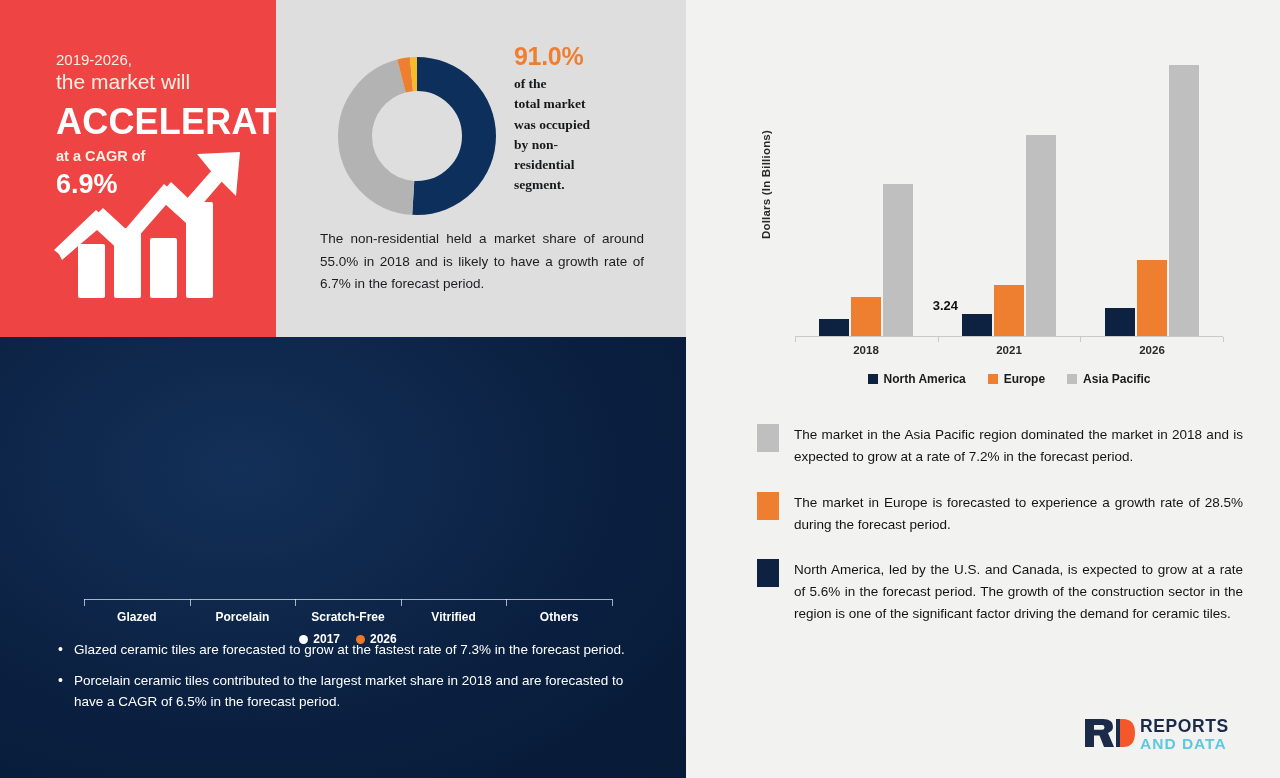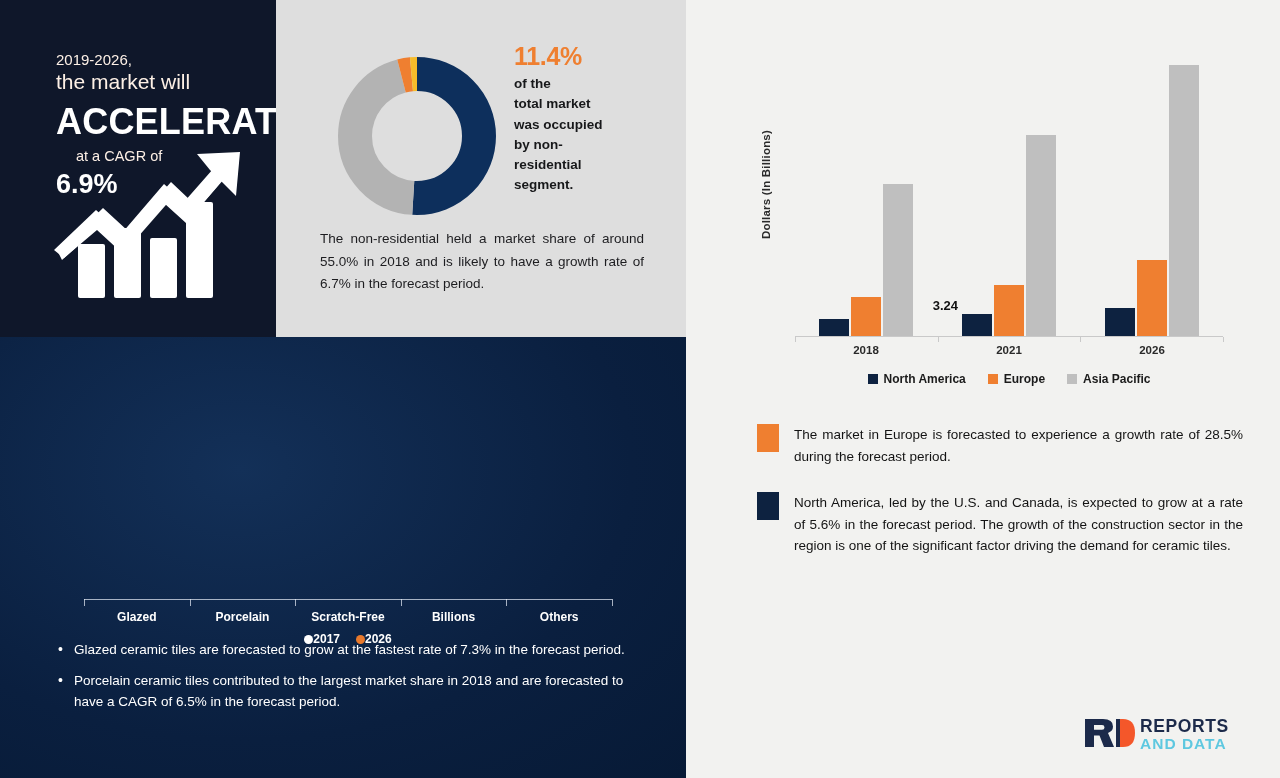--- a/index.html
+++ b/index.html
@@ -7,40 +7,40 @@
     width: 1280px; height: 778px;
     font-family: "Liberation Sans", sans-serif;
     background: #f2f2f0;
     overflow: hidden;
   }
   #root { position: relative; width: 1280px; height: 778px; }
 
   
   .panel-accelerate {
     position: absolute; left: 0; top: 0; width: 276px; height: 337px;
-    background: #0f172a;
+    background: #ef4444;
     color: #ffffff;
   }
   .acc-text { position: absolute; left: 56px; top: 50px; width: 210px; line-height: 1.28; }
   .acc-line1 { font-size: 15px; font-weight: 400; color: #fdf0e6; }
   .acc-line2 { font-size: 21px; font-weight: 400; color: #fdf0e6; }
   .acc-big { font-size: 36px; font-weight: 700; letter-spacing: 0.2px; margin-top: 3px; margin-bottom: 2px; }
-  .acc-line3 { font-size: 14.5px; font-weight: 400; color: #fdf0e6; margin-left: 20px; }
+  .acc-line3 { font-size: 14.5px; font-weight: 700; color: #fdf0e6; }
   .acc-cagr { font-size: 27px; font-weight: 700; margin-top: 1px; }
   .acc-graphic { position: absolute; left: 52px; top: 140px; width: 196px; height: 160px; }
 
   
   .panel-donut {
     position: absolute; left: 276px; top: 0; width: 410px; height: 337px;
     background: #dedede;
   }
   .donut-wrap { position: absolute; left: 53px; top: 48px; width: 176px; height: 176px; }
   .donut-right { position: absolute; left: 238px; top: 42px; width: 150px; }
   .donut-pct { font-size: 25px; font-weight: 700; color: #ef7f30; letter-spacing: -0.3px; }
-  .donut-sub { font-size: 13.5px; font-weight: 700; color: #17181a; line-height: 1.50; margin-top: 3px; }
+  .donut-sub { font-size: 13.5px; font-weight: 700; color: #17181a; line-height: 1.50; margin-top: 3px; font-family: Liberation Serif, serif; }
   .donut-para {
     position: absolute; left: 44px; top: 228px; width: 324px;
     font-size: 13.5px; color: #1d1d20; line-height: 1.68; text-align: justify;
   }
 
   
   .panel-dark {
     position: absolute; left: 0; top: 337px; width: 686px; height: 441px;
     background: #0b2346;
     background-image: radial-gradient(ellipse at 35% 30%, #133058 0%, #0a1f3f 62%, #071a36 100%);
@@ -59,21 +59,21 @@
     transform: translate(0, -50%); white-space: nowrap;
   }
   .axis-base { position: absolute; left: 84px; top: 262px; width: 528px; height: 1px; background: rgba(233,240,250,0.70); }
   .axis-tick { position: absolute; top: 262px; width: 1px; height: 7px; background: rgba(233,240,250,0.70); }
   .cat-labels { position: absolute; left: 84px; top: 273px; width: 528px; display: flex; }
   .cat-labels > div { flex: 1; text-align: center; font-size: 12px; font-weight: 700; color: #ffffff; }
   .dot-legend {
     position: absolute; left: 84px; top: 295px; width: 528px;
     display: flex; justify-content: center; gap: 16px; align-items: center;
   }
-  .dot-legend .item { display: flex; align-items: center; font-size: 12px; font-weight: 700; }
+  .dot-legend .item { display: flex; align-items: center; gap: 5px; font-size: 12px; font-weight: 700; }
   .dot-legend .sw { width: 9px; height: 9px; border-radius: 50%; display: inline-block; }
   .bullets { position: absolute; left: 58px; top: 302px; width: 580px; }
   .bullet { display: flex; gap: 11px; margin-bottom: 9px; }
   .bullet .bdot { font-size: 14px; line-height: 1.55; color: #ffffff; }
   .bullet .btxt { font-size: 13.5px; line-height: 1.58; color: #ffffff; }
 
   
   .panel-right {
     position: absolute; left: 686px; top: 0; width: 594px; height: 778px;
     background: #f2f2f0;
@@ -149,21 +149,21 @@
         <g transform="translate(88,88) rotate(-90)">
           <circle r="62" fill="none" stroke="#0d2f5c" stroke-width="34" stroke-dasharray="198.3 191.3" stroke-dashoffset="0"></circle>
           <circle r="62" fill="none" stroke="#b3b3b3" stroke-width="34" stroke-dasharray="174.9 214.7" stroke-dashoffset="-198.3"></circle>
           <circle r="62" fill="none" stroke="#ef7f30" stroke-width="34" stroke-dasharray="10.1 379.5" stroke-dashoffset="-373.2"></circle>
           <circle r="62" fill="none" stroke="#f6bb2a" stroke-width="34" stroke-dasharray="6.2 383.4" stroke-dashoffset="-383.3"></circle>
         </g>
       </svg>
     </div>
 
     <div class="donut-right">
-      <div class="donut-pct">11.4%</div>
+      <div class="donut-pct">91.0%</div>
       <div class="donut-sub">
         <div>of the</div>
         <div>total market</div>
         <div>was occupied</div>
         <div>by non-</div>
         <div>residential</div>
         <div>segment.</div>
       </div>
     </div>
 
@@ -177,21 +177,21 @@
         <div class="axis-tick" style="left: 190px;"></div>
         <div class="axis-tick" style="left: 295px;"></div>
         <div class="axis-tick" style="left: 401px;"></div>
         <div class="axis-tick" style="left: 506px;"></div>
         <div class="axis-tick" style="left: 612px;"></div>
       </div>
     <div class="cat-labels" id="dotCats">
         <div>Glazed</div>
         <div>Porcelain</div>
         <div>Scratch-Free</div>
-        <div>Billions</div>
+        <div>Vitrified</div>
         <div>Others</div>
       </div>
     <div class="dot-legend" id="dotLegend">
         <div class="item">
           <span class="sw" style="background: rgb(255, 255, 255);"></span>
           <span>2017</span>
         </div>
         <div class="item">
           <span class="sw" style="background: rgb(232, 121, 44);"></span>
           <span>2026</span>
@@ -245,20 +245,24 @@
         <span>Europe</span>
       </div>
       <div class="item">
         <span class="sw" style="background: rgb(191, 191, 191);"></span>
         <span>Asia Pacific</span>
       </div>
     </div>
 
   <div class="notes">
     <div class="note">
+      <span class="sw" id="noteSw0" style="background: rgb(191, 191, 191);"></span>
+      <span class="txt">The market in the Asia Pacific region dominated the market in 2018 and is expected to grow at a rate of 7.2% in the forecast period.</span>
+    </div>
+    <div class="note">
       <span class="sw" id="noteSw1" style="background: rgb(239, 127, 48);"></span>
       <span class="txt">The market in Europe is forecasted to experience a growth rate of 28.5% during the forecast period.</span>
     </div>
     <div class="note">
       <span class="sw" id="noteSw2" style="background: rgb(13, 34, 64);"></span>
       <span class="txt">North America, led by the U.S. and Canada, is expected to grow at a rate of 5.6% in the forecast period. The growth of the construction sector in the region is one of the significant factor driving the demand for ceramic tiles.</span>
     </div>
   </div>
 
   <div class="logo">

